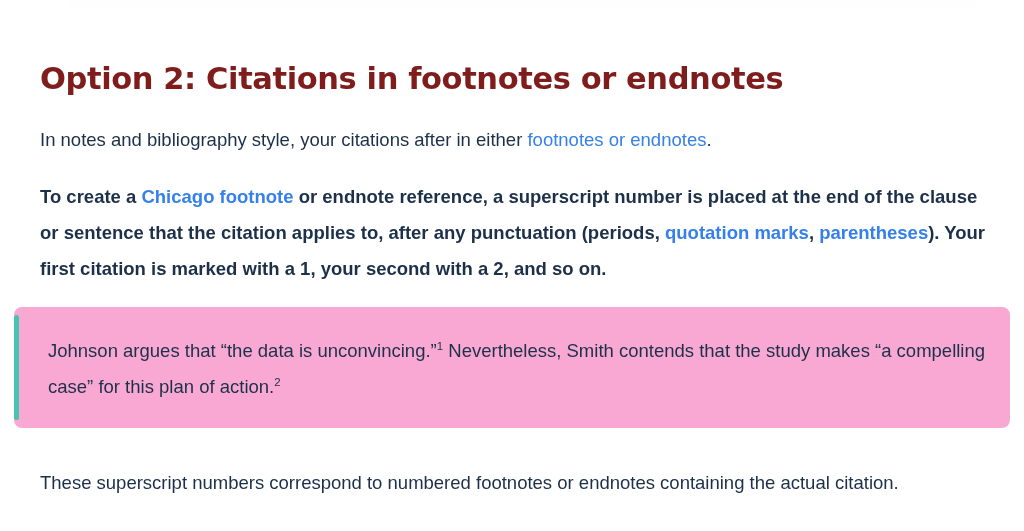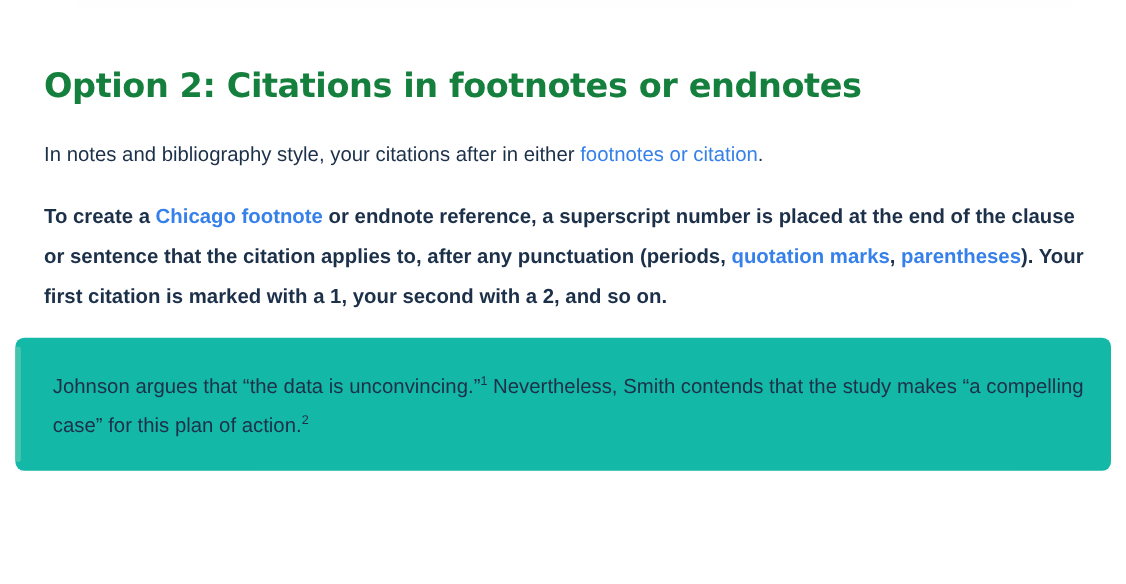--- a/index.html
+++ b/index.html
@@ -49,21 +49,21 @@
     margin: 0;
     padding: 0;
     position: absolute;
     top: 58px;
     left: 40px;
     font-family: "DejaVu Sans", "Liberation Sans", sans-serif;
     font-size: 30.5px;
     line-height: 42px;
     font-weight: 700;
     letter-spacing: -0.4px;
-    color: #15803d;
+    color: #7f1d1d;
     white-space: nowrap;
   }
 
   p.body-text {
     margin: 0;
     position: absolute;
     left: 40px;
     width: 948px;
     font-size: 18.5px;
     line-height: 36px;
@@ -80,21 +80,21 @@
     text-decoration: none;
     cursor: pointer;
   }
 
   .example-box {
     position: absolute;
     left: 14px;
     top: 307px;
     width: 996px;
     height: 121px;
-    background: #14b8a6;
+    background: #f9a8d4;
     border-radius: 8px;
     box-sizing: border-box;
   }
 
   .example-accent-bar {
     position: absolute;
     left: 0;
     top: 8px;
     bottom: 8px;
     width: 5px;
@@ -123,23 +123,24 @@
 <body>
 
 <div class="page">
 
   <div class="content">
     <div class="prev-block-edge"></div>
   </div>
 
   <h1 class="section-heading">Option 2: Citations in footnotes or endnotes</h1>
 
-  <p class="body-text para-1"><span>In notes and bibliography style, your citations after in either </span><a class="inline-link" href="#">footnotes or citation</a><span>.</span></p>
+  <p class="body-text para-1"><span>In notes and bibliography style, your citations after in either </span><a class="inline-link" href="#">footnotes or endnotes</a><span>.</span></p>
 
   <p class="body-text para-2"><span>To create a </span><a class="inline-link" href="#">Chicago footnote</a><span> or endnote reference, a superscript number is placed at the end of the clause or sentence that the citation applies to, after any punctuation (periods, </span><a class="inline-link" href="#">quotation marks</a><span>, </span><a class="inline-link" href="#">parentheses</a><span>). Your first citation is marked with a 1, your second with a 2, and so on.</span></p>
 
   <div class="example-box">
     <div class="example-accent-bar"></div>
     <p class="example-text"><span>Johnson argues that “the data is unconvincing.”</span><sup class="footnote-marker">1</sup><span> Nevertheless, Smith contends that the study makes “a compelling case” for this plan of action.</span><sup class="footnote-marker">2</sup></p>
   </div>
 
+  <p class="body-text para-3">These superscript numbers correspond to numbered footnotes or endnotes containing the actual citation.</p>
 
 </div>
 
 </body></html>

